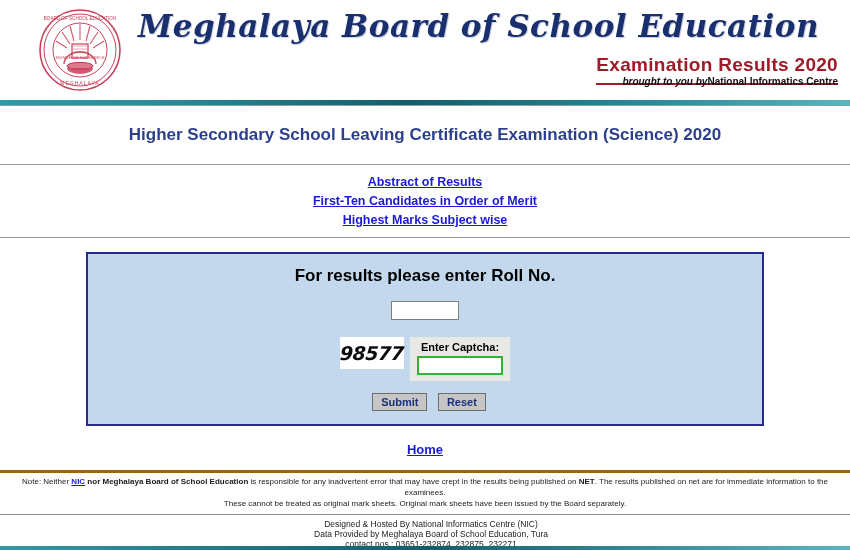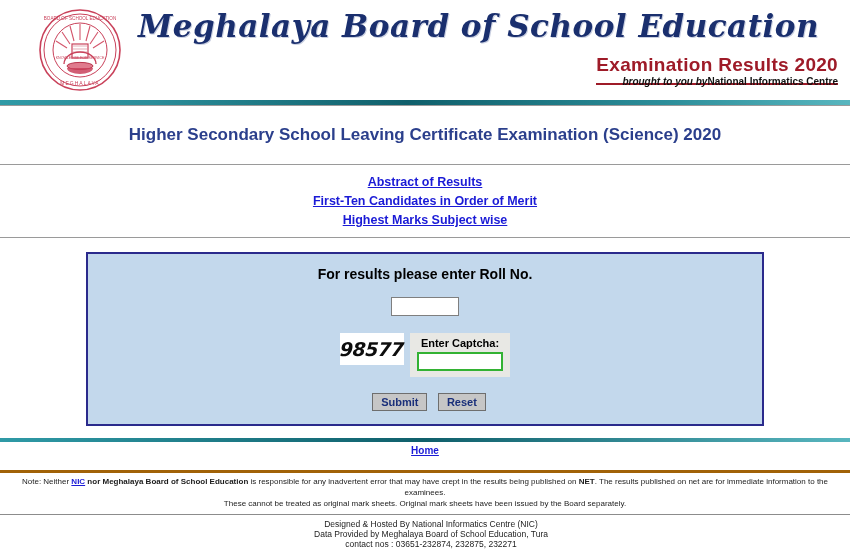--- a/index.html
+++ b/index.html
@@ -8,21 +8,21 @@
   }
   body {
     width: 850px;
     height: 550px;
     background: #ffffff;
     font-family: "Liberation Sans", sans-serif;
     overflow: hidden;
   }
   .page {
     width: 850px;
-    height: 442px;
+    height: 550px;
     position: relative;
     background: #a3a3a3;
     box-sizing: border-box;
   }
 
   
   .header {
     position: relative;
     height: 100px;
     background: #ffffff;
@@ -138,21 +138,21 @@
     background: #c3d8ec;
     border: 2px solid #2a2a8c;
     box-sizing: border-box;
     padding: 10px 0 14px 0;
     height: 174px;
     position: relative;
   }
   .form-heading {
     text-align: center;
     font-weight: bold;
-    font-size: 14px;
+    font-size: 17px;
     color: #000000;
     margin-top: 2px;
   }
   .roll-row {
     text-align: center;
     margin-top: 14px;
   }
   .roll-input {
     width: 62px;
     height: 15px;
@@ -227,21 +227,21 @@
     cursor: pointer;
   }
 
   
   .home-block {
     text-align: center;
     padding: 14px 0 12px 0;
     background: #ffffff;
   }
   .home-block a {
-    font-size: 10px;
+    font-size: 13px;
     font-weight: bold;
     color: #1a1ad6;
     text-decoration: underline;
   }
 
   
   .note-box {
     border-top: 3px solid #a16207;
     border-bottom: 1px solid #8c8c8c;
     padding: 3px 8px 5px 8px;

